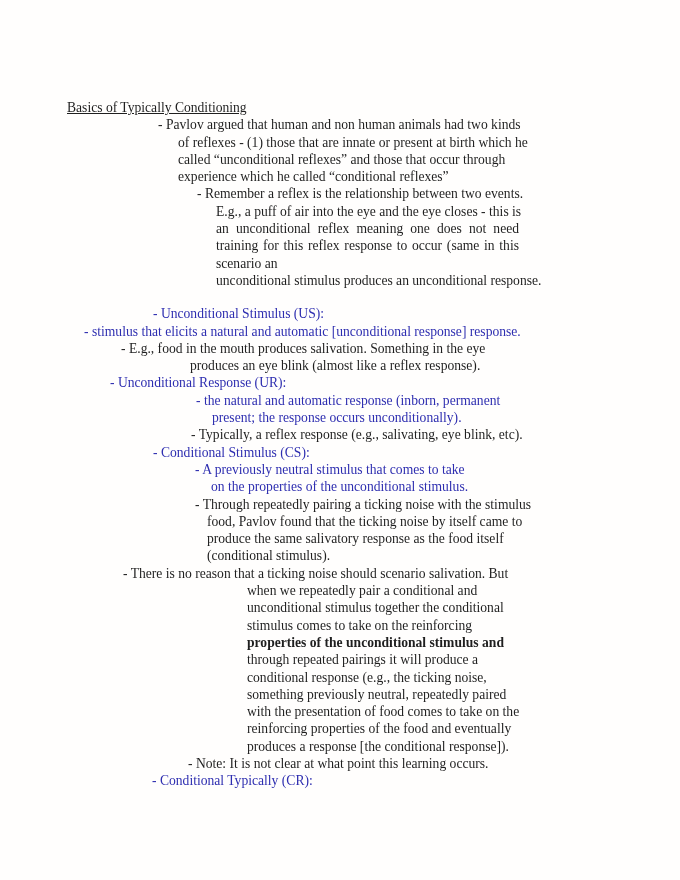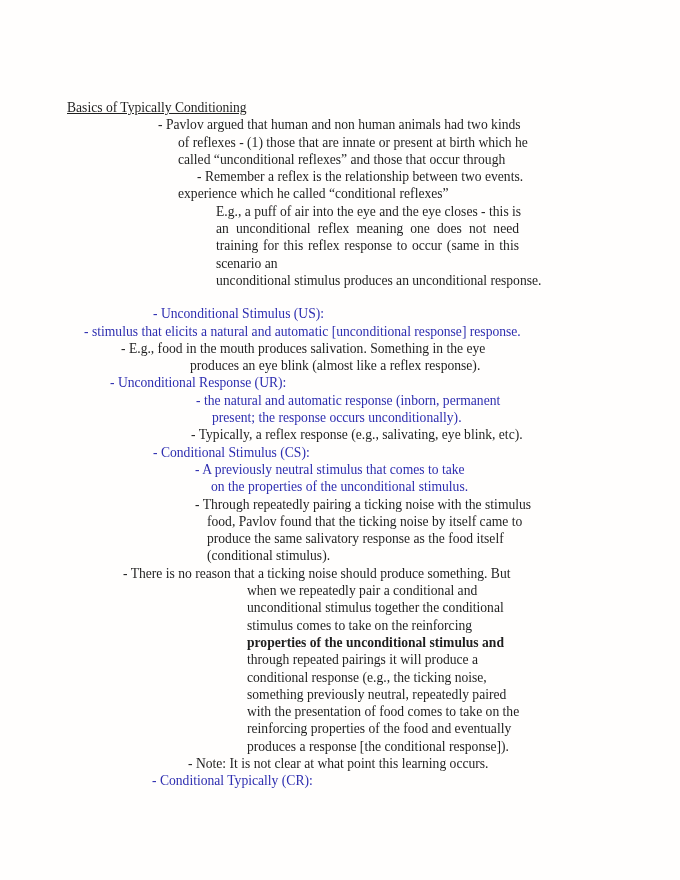--- a/index.html
+++ b/index.html
@@ -42,43 +42,43 @@
 </head>
 <body>
 
 <div class="page">
   <div class="content">
     <div class="doc-title">Basics of Typically Conditioning</div>
     <div>
         <div class="line" style="margin-left: 158px;">- Pavlov argued that human and non human animals had two kinds</div>
         <div class="line" style="margin-left: 178px;">of reflexes - (1) those that are innate or present at birth which he</div>
         <div class="line" style="margin-left: 178px;">called “unconditional reflexes” and those that occur through</div>
+        <div class="line" style="margin-left: 178px;">experience which he called “conditional reflexes”</div>
         <div class="line" style="margin-left: 197px;">- Remember a reflex is the relationship between two events.</div>
-        <div class="line" style="margin-left: 178px;">experience which he called “conditional reflexes”</div>
         <div class="line" style="margin-left: 216px;">E.g., a puff of air into the eye and the eye closes - this is</div>
         <div class="line justify" style="margin-left: 216px; width: 303px;">an unconditional reflex meaning one does not need</div>
         <div class="line justify" style="margin-left: 216px; width: 303px;">training for this reflex response to occur (same in this</div>
         <div class="line" style="margin-left: 216px;">scenario an</div>
         <div class="line" style="margin-left: 216px;">unconditional stimulus produces an unconditional response.</div>
         <div class="line blue" style="margin-left: 153px; margin-top: 16px;">- Unconditional Stimulus (US):</div>
         <div class="line blue" style="margin-left: 84px;">- stimulus that elicits a natural and automatic [unconditional response] response.</div>
         <div class="line" style="margin-left: 121px;">- E.g., food in the mouth produces salivation. Something in the eye</div>
         <div class="line" style="margin-left: 190px;">produces an eye blink (almost like a reflex response).</div>
         <div class="line blue" style="margin-left: 110px;">- Unconditional Response (UR):</div>
         <div class="line blue" style="margin-left: 196px;">- the natural and automatic response (inborn, permanent</div>
         <div class="line blue" style="margin-left: 212px;">present; the response occurs unconditionally).</div>
         <div class="line" style="margin-left: 191px;">- Typically, a reflex response (e.g., salivating, eye blink, etc).</div>
         <div class="line blue" style="margin-left: 153px;">- Conditional Stimulus (CS):</div>
         <div class="line blue" style="margin-left: 195px;">- A previously neutral stimulus that comes to take</div>
         <div class="line blue" style="margin-left: 211px;">on the properties of the unconditional stimulus.</div>
         <div class="line" style="margin-left: 195px;">- Through repeatedly pairing a ticking noise with the stimulus</div>
         <div class="line" style="margin-left: 207px;">food, Pavlov found that the ticking noise by itself came to</div>
         <div class="line" style="margin-left: 207px;">produce the same salivatory response as the food itself</div>
         <div class="line" style="margin-left: 207px;">(conditional stimulus).</div>
-        <div class="line" style="margin-left: 123px;">- There is no reason that a ticking noise should produce something. But</div>
+        <div class="line" style="margin-left: 123px;">- There is no reason that a ticking noise should scenario salivation. But</div>
         <div class="line" style="margin-left: 247px;">when we repeatedly pair a conditional and</div>
         <div class="line" style="margin-left: 247px;">unconditional stimulus together the conditional</div>
         <div class="line" style="margin-left: 247px;">stimulus comes to take on the reinforcing</div>
         <div class="line" style="margin-left: 247px; font-weight: bold;">properties of the unconditional stimulus and</div>
         <div class="line" style="margin-left: 247px;">through repeated pairings it will produce a</div>
         <div class="line" style="margin-left: 247px;">conditional response (e.g., the ticking noise,</div>
         <div class="line" style="margin-left: 247px;">something previously neutral, repeatedly paired</div>
         <div class="line" style="margin-left: 247px;">with the presentation of food comes to take on the</div>
         <div class="line" style="margin-left: 247px;">reinforcing properties of the food and eventually</div>
         <div class="line" style="margin-left: 247px;">produces a response [the conditional response]).</div>

